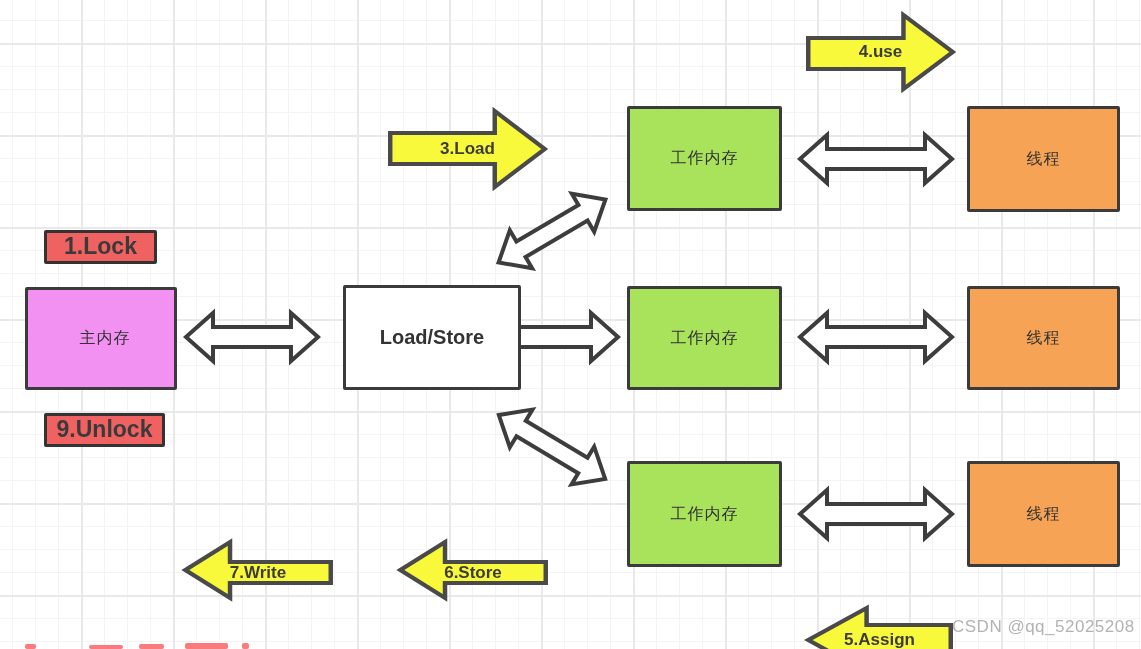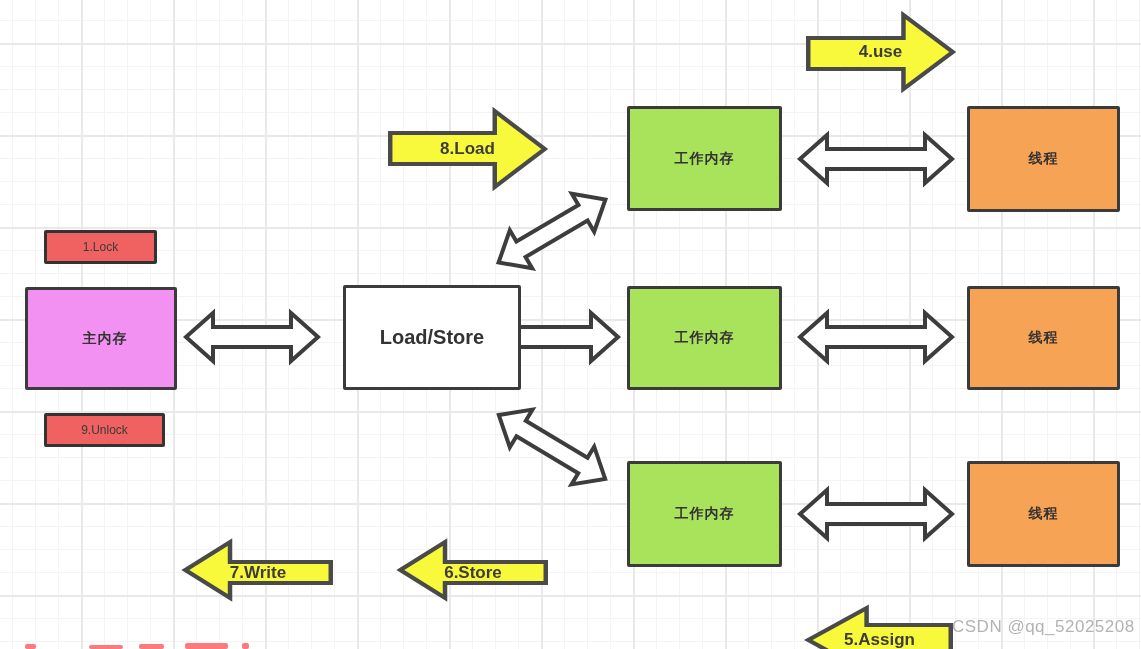--- a/index.html
+++ b/index.html
@@ -12,27 +12,27 @@
       linear-gradient(90deg,#f4f4f4 1px,transparent 1px),
       linear-gradient(#f4f4f4 1px,transparent 1px);
     background-size:92px 92px,92px 92px,23px 23px,23px 23px;
     background-position:-11px -49px,-11px -49px,-11px -3px,-11px -3px;
     font-family:"Liberation Sans","DejaVu Sans",sans-serif;
   }
   .layer{position:absolute;left:0;top:0;}
   .node{
     position:absolute;display:flex;align-items:center;justify-content:center;
     border:3px solid #3b3b3b;border-radius:2px;box-sizing:border-box;
-    font-size:14px;font-weight:700;color:#333;letter-spacing:1px;
+    font-size:16px;font-weight:400;color:#333;letter-spacing:1px;
   }
   .node.loadstore{font-size:20px;font-weight:700;letter-spacing:0;}
   .tag{
-    position:absolute;display:flex;align-items:center;justify-content:center;
+    position:absolute;display:flex;align-items:flex-start;justify-content:center;
     border:3px solid #333;border-radius:2px;box-sizing:border-box;
-    font-size:12px;font-weight:400;color:#3a3a3a;
+    font-size:23px;font-weight:700;color:#3a3a3a;
   }
   .step-arrow{position:absolute;padding-left:16px;}
   .step-arrow svg{position:absolute;left:0;top:0;width:100%;height:100%;overflow:visible;}
   .step-arrow .lbl{
     position:absolute;left:0;right:0;text-align:center;
     font-size:17px;font-weight:700;color:#3c3c3c;
   }
   .v-center .lbl{top:50%;transform:translateY(-50%);}
   .v-35 .lbl{top:35px;transform:translateY(-50%);}
   .v-37 .lbl{top:37px;transform:translateY(-50%);}
@@ -103,21 +103,21 @@
   </div>
   <div class="tag" style="left:44px;top:413px;width:121px;height:34px;background:#f06262;">
     <span>9.Unlock</span>
   </div>
 
 
   <div class="step-arrow v-center" style="left:388px;top:107px;width:143px;height:84px;">
     <svg viewBox="0 0 143 84" preserveAspectRatio="none">
       <polygon points="2,26 96,26 96,4 141,42 96,80 96,57 2,57" fill="#f9f93b" stroke="#4a4a4a" stroke-width="4"></polygon>
     </svg>
-    <span class="lbl">8.Load</span>
+    <span class="lbl">3.Load</span>
   </div>
 
   <div class="step-arrow v-center" style="left:806px;top:11px;width:133px;height:82px;">
     <svg viewBox="0 0 133 82" preserveAspectRatio="none">
       <polygon points="2,27 87,27 87,4 131,41 87,78 87,58 2,58" fill="#f9f93b" stroke="#4a4a4a" stroke-width="4"></polygon>
     </svg>
     <span class="lbl">4.use</span>
   </div>
 
   <div class="step-arrow v-35" style="left:183px;top:538px;width:134px;height:62px;">

